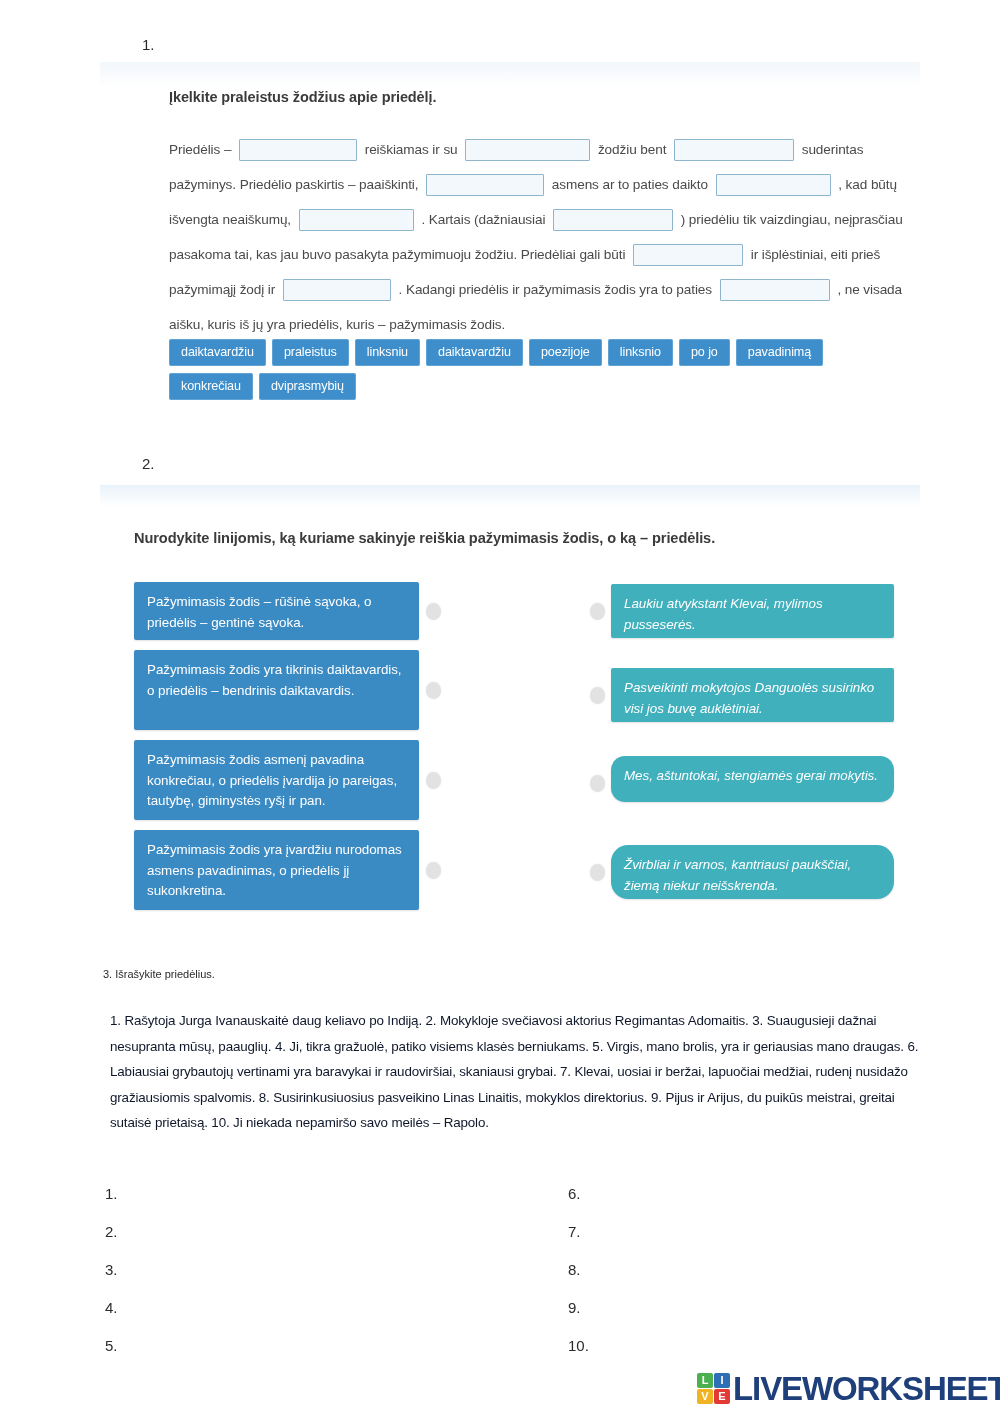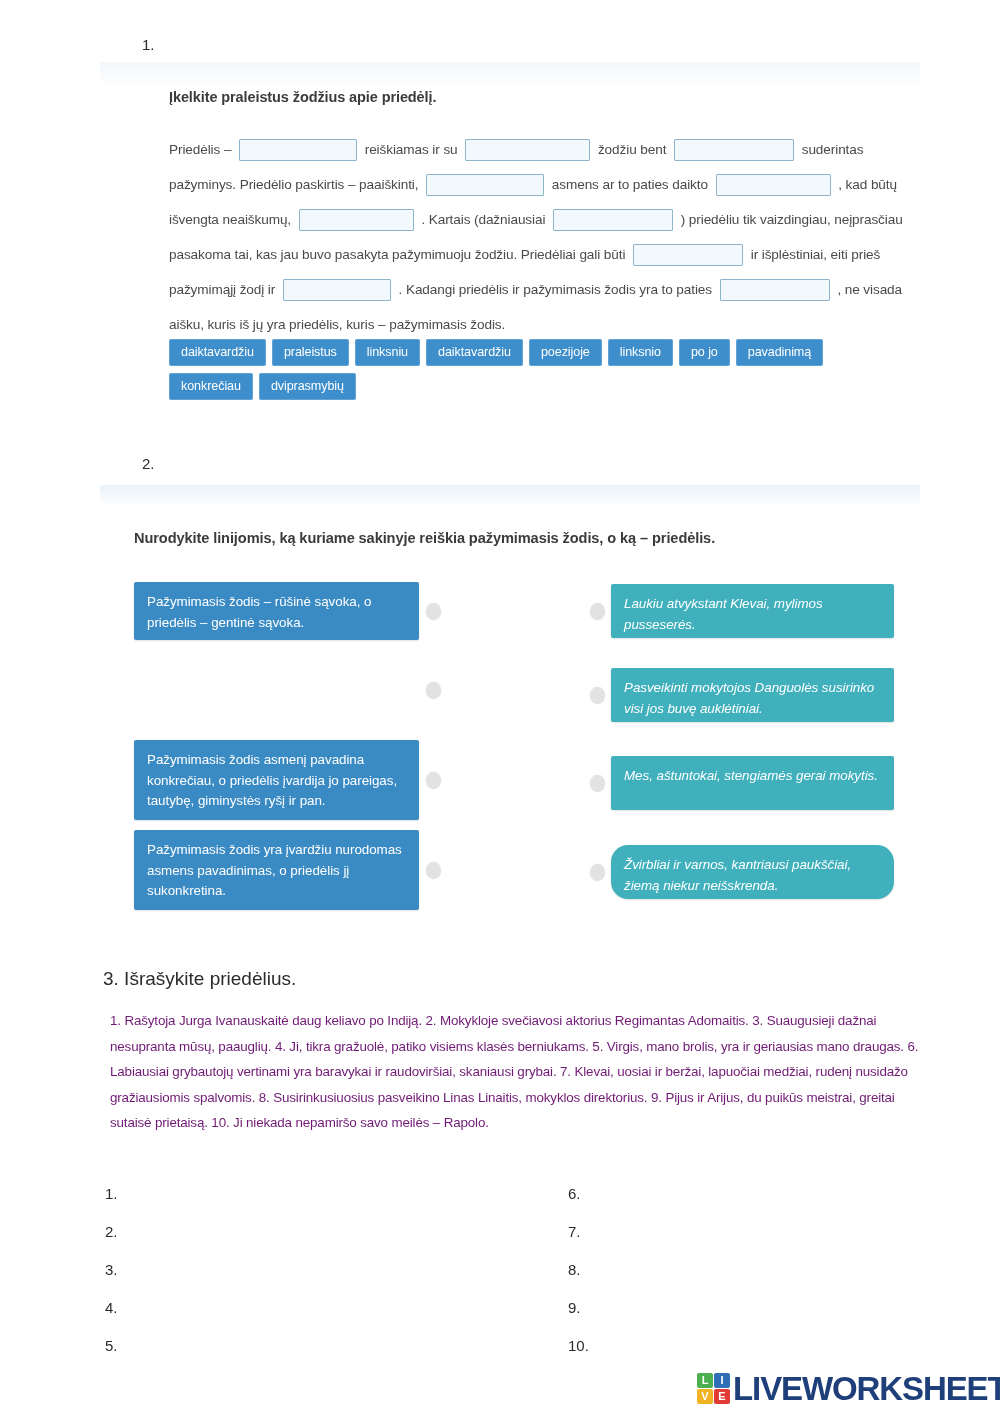--- a/index.html
+++ b/index.html
@@ -149,31 +149,31 @@
   }
   .dot.left-dot  { left: 292px; }
   .dot.right-dot { left: 456px; }
 
   
   #section3 { position: absolute; left: 0; top: 960px; width: 1000px; }
   .s3-heading {
     position: absolute;
     left: 103px;
     top: 8px;
-    font-size: 19px;
+    font-size: 11px;
     color: #2b2b2b;
   }
   .s3-text {
     position: absolute;
     left: 110px;
     top: 48px;
     width: 812px;
     font-size: 13.4px;
     line-height: 25.5px;
-    color: #701a75;
+    color: #0f172a;
     text-align: left;
     letter-spacing: -0.15px;
   }
 
   
   #answers { position: absolute; left: 0px; top: 1180px; width: 1000px; height: 190px; }
   .ans {
     position: absolute;
     font-size: 15px;
     color: #2b2b2b;
@@ -246,36 +246,37 @@
 </div>
 
 <div id="section2">
   <div class="ex-num s2-num">2.</div>
   <div id="s2-band"></div>
   <div class="s2-heading">Nurodykite linijomis, ką kuriame sakinyje reiškia pažymimasis žodis, o ką – priedėlis.</div>
 
   <div id="match-area">
 
     <div class="card left" style="top:0px;   height:58px;">Pažymimasis žodis – rūšinė sąvoka, o priedėlis – gentinė sąvoka.</div>
+    <div class="card left" style="top:68px;  height:80px;">Pažymimasis žodis yra tikrinis daiktavardis, o priedėlis – bendrinis daiktavardis.</div>
     <div class="card left" style="top:158px; height:80px;">Pažymimasis žodis asmenį pavadina konkrečiau, o priedėlis įvardija jo pareigas, tautybę, giminystės ryšį ir pan.</div>
     <div class="card left" style="top:248px; height:80px;">Pažymimasis žodis yra įvardžiu nurodomas asmens pavadinimas, o priedėlis jį sukonkretina.</div>
 
     <div class="dot left-dot" style="top:21px;"></div>
     <div class="dot left-dot" style="top:100px;"></div>
     <div class="dot left-dot" style="top:190px;"></div>
     <div class="dot left-dot" style="top:280px;"></div>
 
     <div class="dot right-dot" style="top:21px;"></div>
     <div class="dot right-dot" style="top:105px;"></div>
     <div class="dot right-dot" style="top:193px;"></div>
     <div class="dot right-dot" style="top:282px;"></div>
 
     <div class="card right" style="top:2px;   height:54px;">Laukiu atvykstant Klevai, mylimos pusseserės.</div>
     <div class="card right" style="top:86px;  height:54px;">Pasveikinti mokytojos Danguolės susirinko visi jos buvę auklėtiniai.</div>
-    <div class="card right" style="top:174px; height:54px;">Mes, aštuntokai, stengiamės gerai mokytis.</div>
+    <div class="card right" style="top:174px; height:46px;border-radius:14px;">Mes, aštuntokai, stengiamės gerai mokytis.</div>
     <div class="card right" style="top:263px; height:54px;border-radius:17px;">Žvirbliai ir varnos, kantriausi paukščiai, žiemą niekur neišskrenda.</div>
   </div>
 </div>
 
 <div id="section3">
   <div class="s3-heading">3. Išrašykite priedėlius.</div>
   <div class="s3-text">1. Rašytoja Jurga Ivanauskaitė daug keliavo po Indiją. 2. Mokykloje svečiavosi aktorius Regimantas Adomaitis. 3. Suaugusieji dažnai nesupranta mūsų, paauglių. 4. Ji, tikra gražuolė, patiko visiems klasės berniukams. 5. Virgis, mano brolis, yra ir geriausias mano draugas. 6. Labiausiai grybautojų vertinami yra baravykai ir raudoviršiai, skaniausi grybai. 7. Klevai, uosiai ir beržai, lapuočiai medžiai, rudenį nusidažo gražiausiomis spalvomis. 8. Susirinkusiuosius pasveikino Linas Linaitis, mokyklos direktorius. 9. Pijus ir Arijus, du puikūs meistrai, greitai sutaisė prietaisą. 10. Ji niekada nepamiršo savo meilės – Rapolo.</div>
 </div>
 
 <div id="answers">

